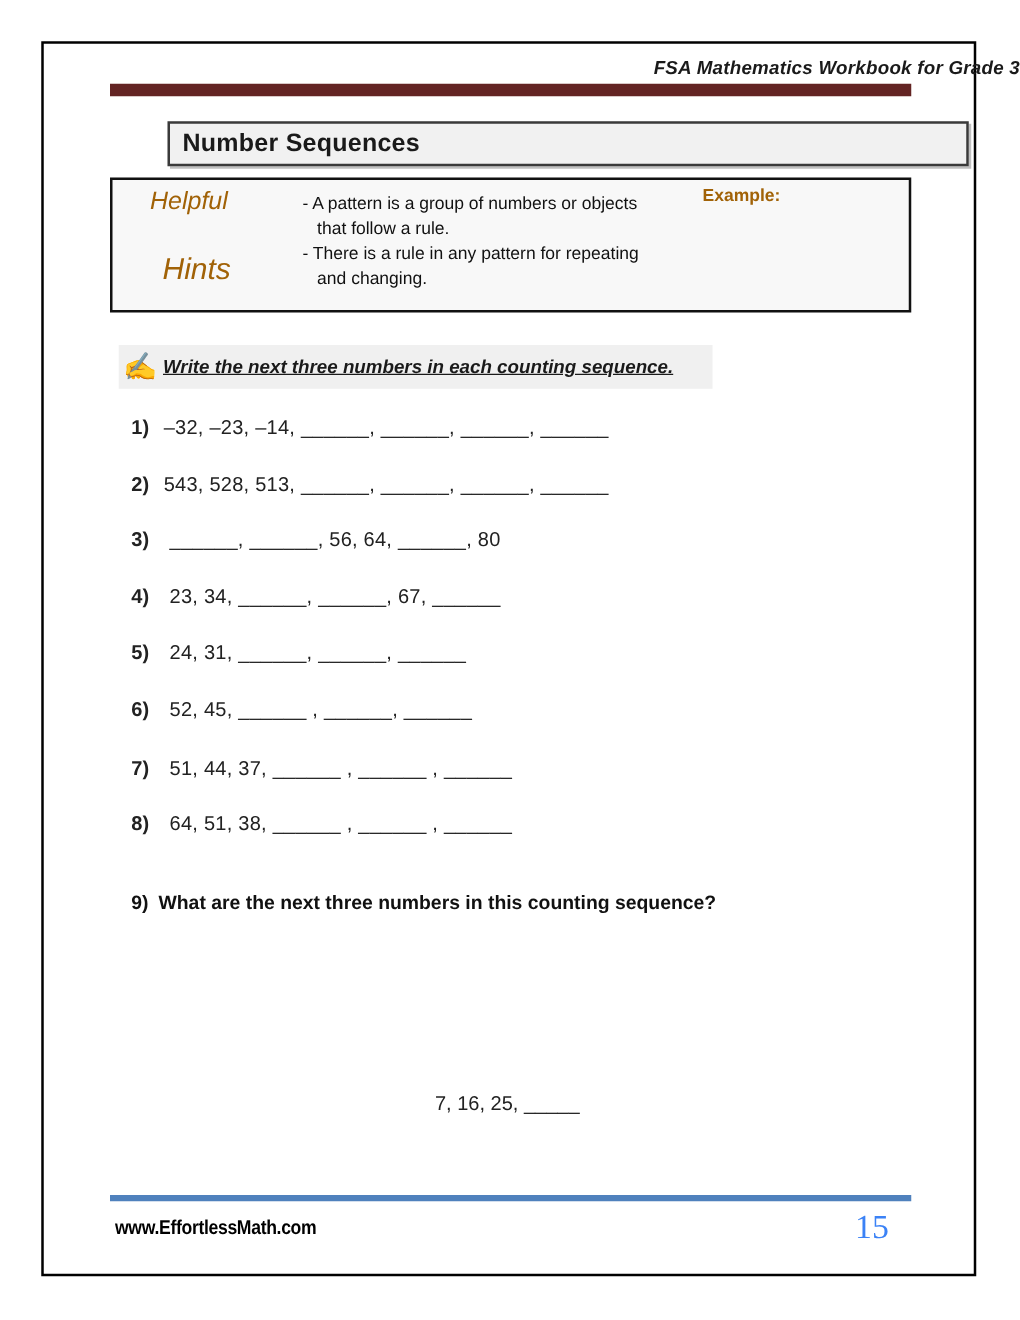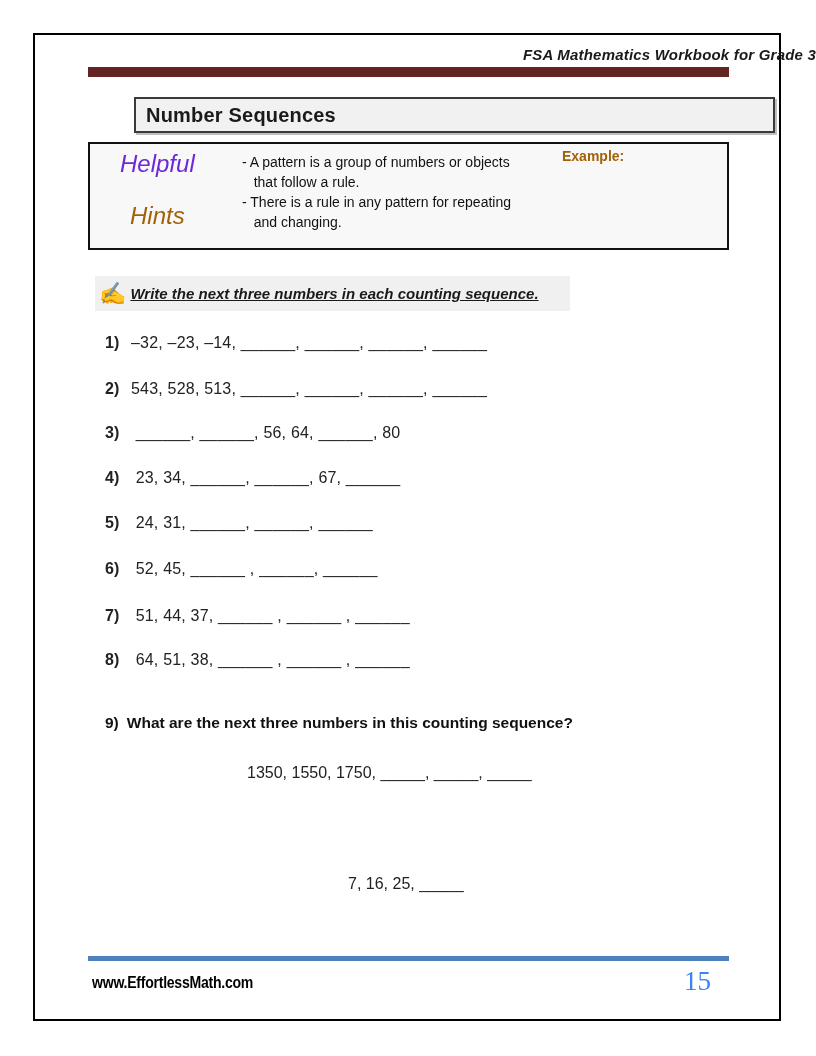--- a/index.html
+++ b/index.html
@@ -33,21 +33,21 @@
   }
   .section-title-box span{
     font-size:20px;font-weight:bold;padding-left:10px;letter-spacing:0.2px;
   }
   .hints-box{
     position:absolute;left:88px;top:142px;width:641px;height:108px;
     border:2px solid #111;background:#f8f8f8;box-sizing:border-box;
   }
   .hints-label-1{
     position:absolute;left:30px;top:6px;
-    font-size:24px;font-style:italic;color:#6d28d9;
+    font-size:20px;font-style:italic;color:#a16207;
   }
   .hints-label-2{
     position:absolute;left:40px;top:58px;
     font-size:24px;font-style:italic;color:#a16207;
   }
   .hints-bullets{
     position:absolute;left:152px;top:8px;width:318px;
     font-size:14px;line-height:20px;color:#111;
     white-space:pre-wrap;
   }
@@ -147,20 +147,19 @@
   </div>
   <div class="prow" style="top:651px">
     <span class="pnum">8)</span>
     <span class="pbody"> 64, 51, 38, ______ , ______ , ______</span>
   </div>
 
   <div class="wq" style="top:714px">
     <span>9)</span>
     <span>What are the next three numbers in this counting sequence?</span>
   </div>
-  <div class="wseq" style="left:247px;top:764px">1350, 1550, 1750, _____, _____, _____</div>
 
   <div class="wseq" style="left:348px;top:875px">7, 16, 25, _____</div>
 
   <div class="footer-line"></div>
   <div class="footer-site">www.EffortlessMath.com</div>
   <div class="footer-page-number">15</div>
 </div>
 
 </body></html>

